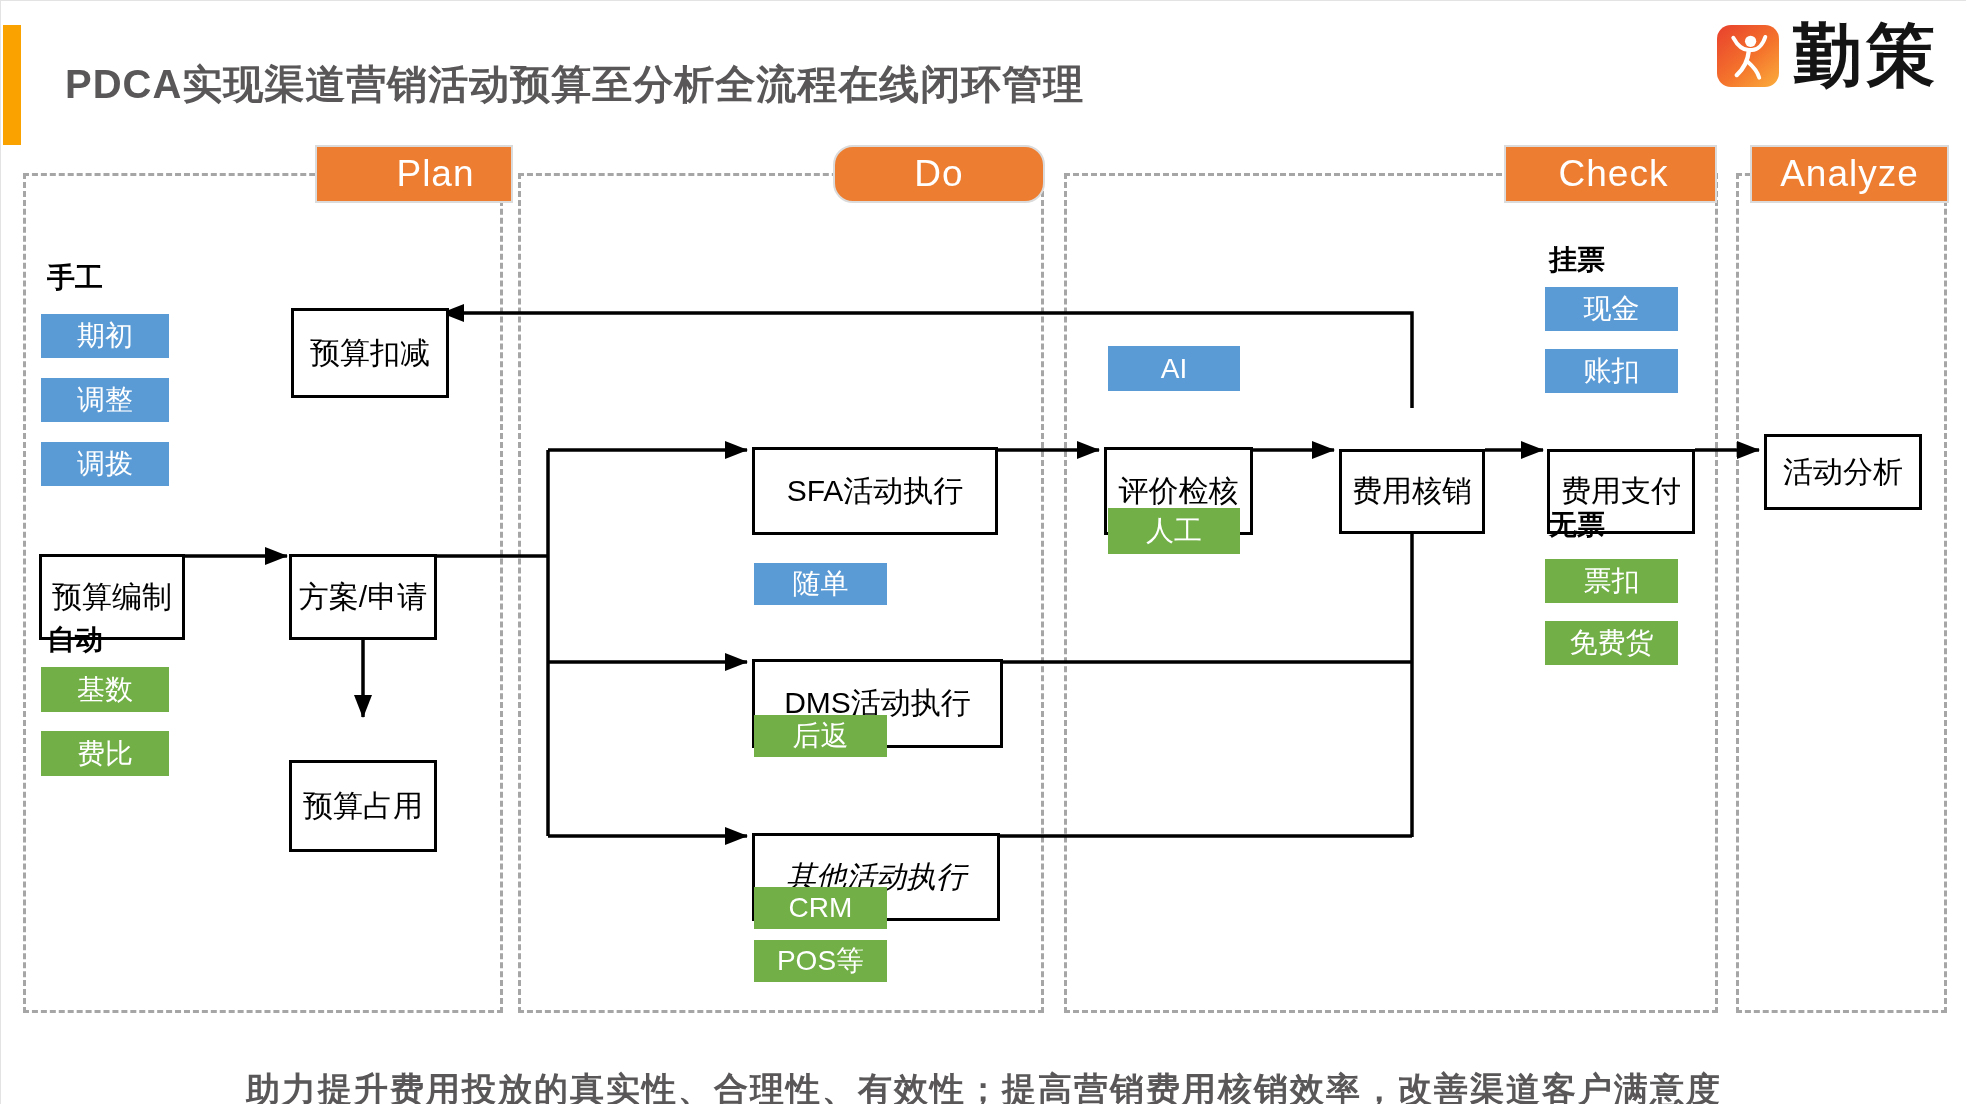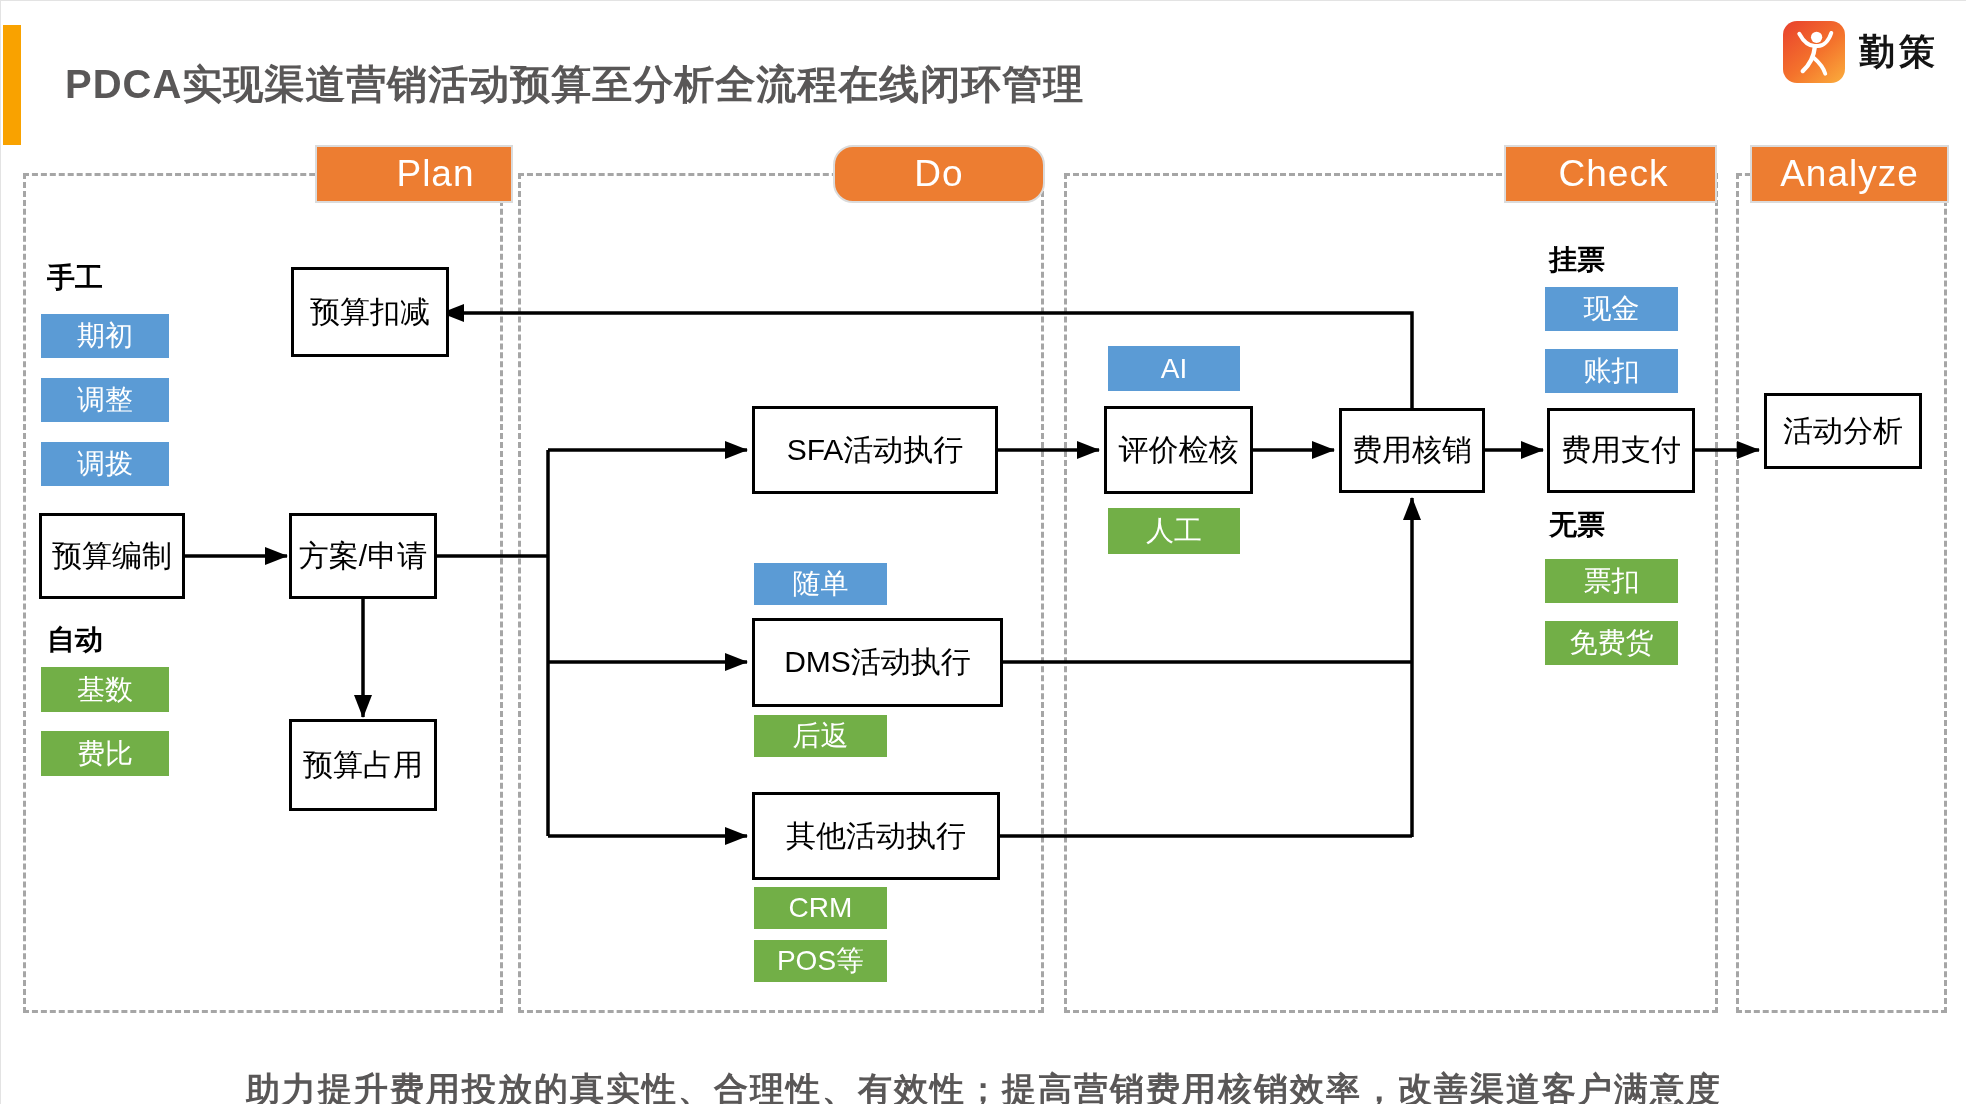--- a/index.html
+++ b/index.html
@@ -9,42 +9,42 @@
 
   
   .accent-bar{position:absolute;left:2px;top:24px;width:18px;height:120px;background:#F9A200;}
   .page-title{position:absolute;left:64px;top:56px;margin:0;font-size:40px;font-weight:bold;
               color:#595757;letter-spacing:1px;white-space:nowrap;}
   .brand{position:absolute;right:28px;top:20px;display:flex;align-items:center;gap:14px;}
   .brand-icon{width:62px;height:62px;border-radius:14px;
               background:linear-gradient(140deg,#e8402d 0%,#f4732c 55%,#fbae3c 100%);
               display:flex;align-items:center;justify-content:center;}
   .brand-icon svg{width:52px;height:52px;}
-  .brand-name{font-size:36px;font-weight:900;color:#141414;letter-spacing:4px;line-height:1;}
+  .brand-name{font-size:69px;font-weight:900;color:#141414;letter-spacing:4px;line-height:1;}
 
   
   .dash-box{position:absolute;top:172px;height:840px;border:3px dashed #A6A6A6;box-sizing:border-box;z-index:1;}
   #dash-plan{left:22px;width:480px;}
   #dash-do{left:517px;width:526px;}
   #dash-check{left:1063px;width:654px;}
   #dash-analyze{left:1735px;width:211px;}
 
   
   .sec-header{position:absolute;top:144px;height:58px;background:#ED7D31;border:2px solid #dbdbdb;
               box-sizing:border-box;color:#fff;font-size:37px;display:flex;align-items:center;
               justify-content:center;z-index:4;letter-spacing:1px;}
   #hdr-plan{left:314px;width:198px;padding-left:43px;}
   #hdr-do{left:832px;width:212px;border-radius:20px;}
   #hdr-check{left:1503px;width:213px;padding-left:6px;}
   #hdr-analyze{left:1749px;width:199px;}
 
   
   .node{position:absolute;background:#fff;border:3.5px solid #000;box-sizing:border-box;
         display:flex;align-items:center;justify-content:center;font-size:30px;color:#000;
-        z-index:3;white-space:nowrap;}
+        z-index:3;white-space:nowrap;margin-top:41px;}
 
   
   .chip{position:absolute;display:flex;align-items:center;justify-content:center;
         color:#fff;font-size:28px;z-index:3;white-space:nowrap;}
   .chip.blue{background:#5B9BD5;}
   .chip.green{background:#72AF47;}
 
   
   .mini-label{position:absolute;font-size:28px;font-weight:bold;color:#000;z-index:3;white-space:nowrap;}
 
@@ -130,21 +130,21 @@
   <div class="mini-label" style="left:46px;top:620px;">自动</div>
   <div class="chip green" style="left:40px;top:666px;width:128px;height:45px;">基数</div>
   <div class="chip green" style="left:40px;top:730px;width:128px;height:45px;">费比</div>
 
   <div class="node" style="left:288px;top:718px;width:148px;height:92px;">预算占用</div>
 
   <div class="node" style="left:751px;top:405px;width:246px;height:88px;">SFA活动执行</div>
   <div class="chip blue" style="left:753px;top:562px;width:133px;height:42px;">随单</div>
   <div class="node" style="left:751px;top:617px;width:251px;height:89px;">DMS活动执行</div>
   <div class="chip green" style="left:753px;top:714px;width:133px;height:42px;">后返</div>
-  <div class="node" style="left:751px;top:791px;width:248px;height:88px;">其他活动执行</div>
+  <div class="node" style="left:751px;top:791px;width:248px;height:88px;font-style:italic;">其他活动执行</div>
   <div class="chip green" style="left:753px;top:886px;width:133px;height:42px;">CRM</div>
   <div class="chip green" style="left:753px;top:939px;width:133px;height:42px;">POS等</div>
 
   <div class="chip blue" style="left:1107px;top:345px;width:132px;height:45px;">AI</div>
   <div class="node" style="left:1103px;top:405px;width:149px;height:88px;">评价检核</div>
   <div class="chip green" style="left:1107px;top:507px;width:132px;height:46px;">人工</div>
 
   <div class="node" style="left:1338px;top:407px;width:146px;height:85px;">费用核销</div>
 
   <div class="mini-label" style="left:1548px;top:240px;">挂票</div>

